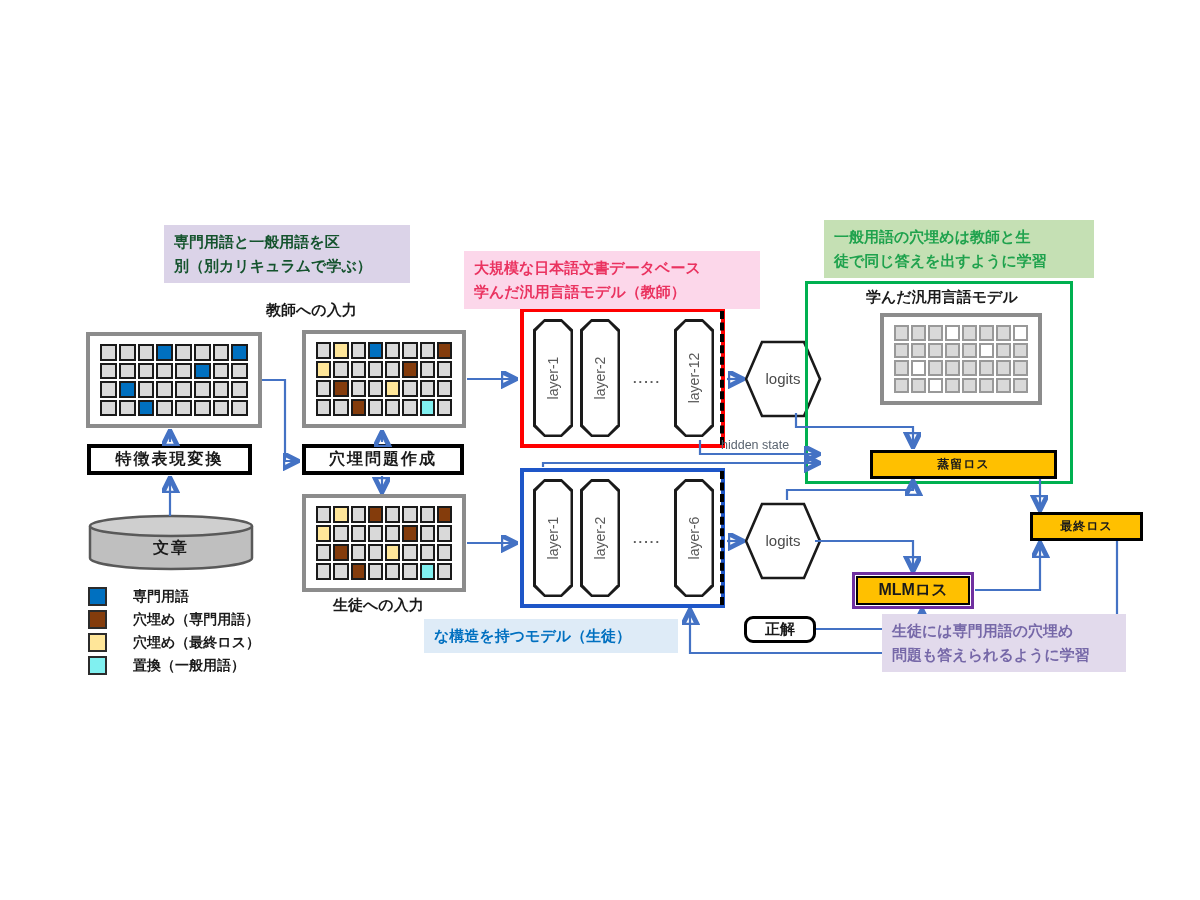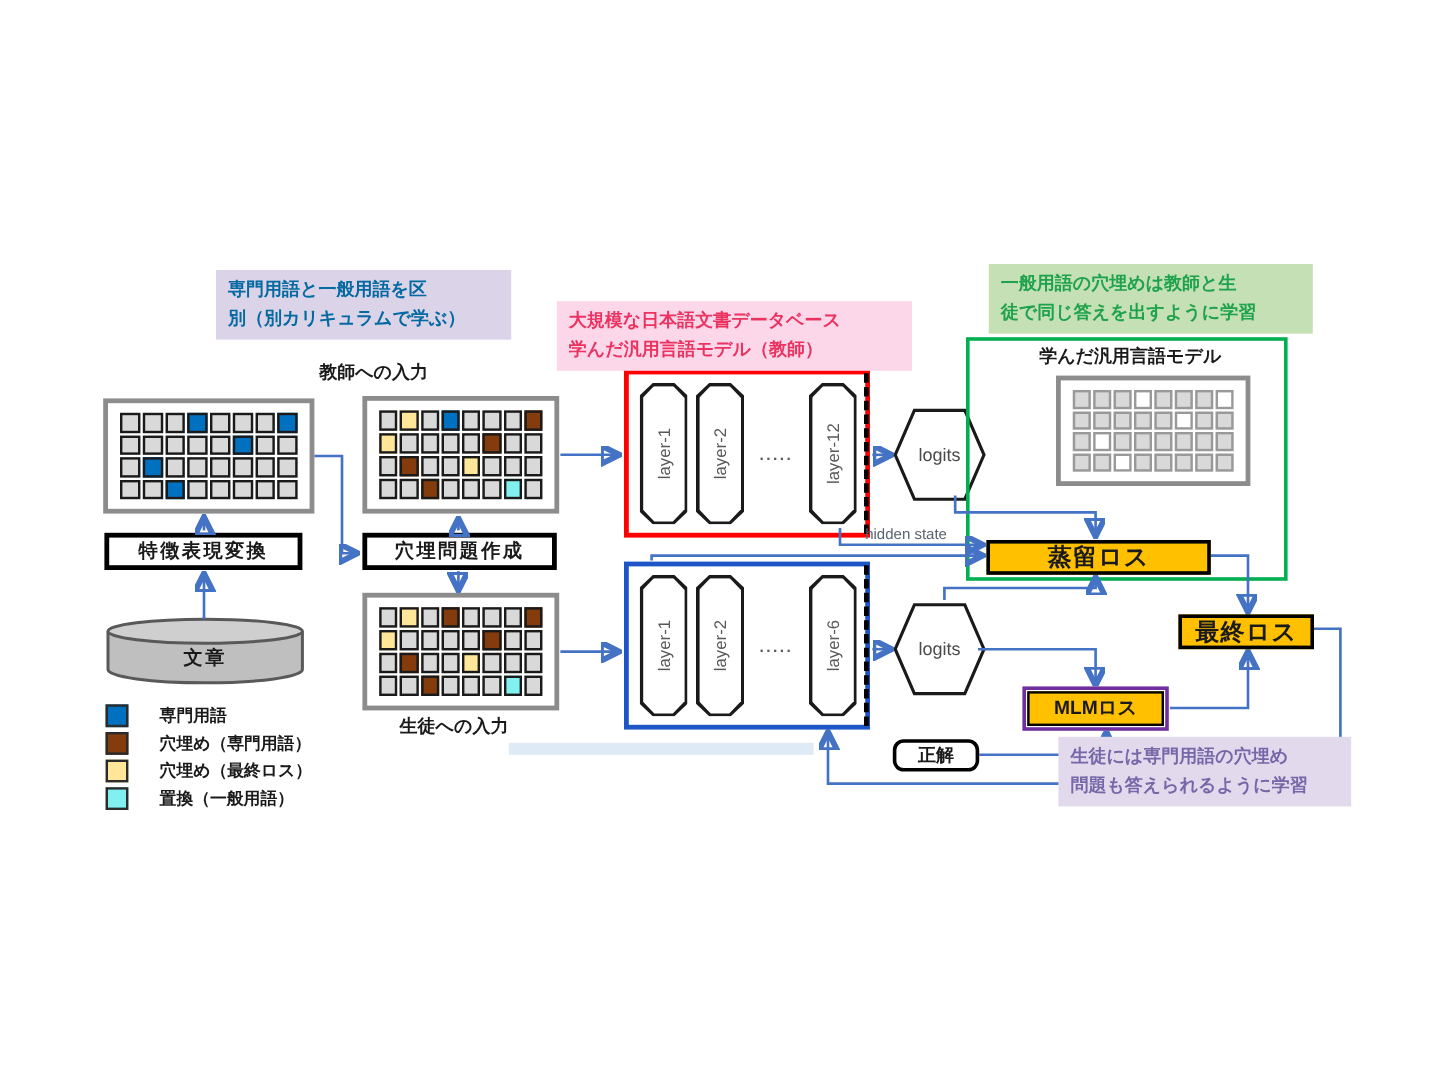--- a/index.html
+++ b/index.html
@@ -33,21 +33,21 @@
   .oct-in { position:absolute; inset:2.5px; background:#fff;
     clip-path: polygon(28% 0, 72% 0, 100% 9%, 100% 91%, 72% 100%, 28% 100%, 0 91%, 0 9%); }
   .oct-label { position:absolute; inset:0; display:flex; align-items:center; justify-content:center;
     transform: rotate(-90deg); color:#595959; font-size:14px; white-space:nowrap; }
   .dots { flex:1 1 auto; align-self:center; text-align:center; color:#595959; font-weight:700;
     font-size:13px; letter-spacing:2px; }
 
   .hexwrap { position:absolute; z-index:1; }
 
   .lossbox { position:absolute; z-index:4; background:#FFC000; border:3px solid #000;
-    display:flex; align-items:center; justify-content:center; font-size:20px; font-weight:700; letter-spacing:1px; }
+    display:flex; align-items:center; justify-content:center; font-size:12px; font-weight:700; letter-spacing:1px;margin-left:48px; }
   .mlmouter { position:absolute; z-index:4; border:3px solid #7030A0; background:#fff; padding:1px; }
   .mlminner { width:100%; height:100%; background:#FFC000; border:2.5px solid #000;
     display:flex; align-items:center; justify-content:center; font-size:16px; font-weight:700; }
 
   .answerbox { position:absolute; z-index:4; background:#fff; border:3px solid #000; border-radius:9px;
     display:flex; align-items:center; justify-content:center; font-size:15px; font-weight:700; }
 
   .greenbox { position:absolute; z-index:2; border:3px solid #00B050; background:transparent; }
 
   .legend { position:absolute; z-index:2; }
@@ -85,33 +85,34 @@
     <path d="M700,440 L700,454 L817,454" marker-end="url(#arr)"></path>
     <path d="M543,467 L543,463 L817,463" marker-end="url(#arr)"></path>
     <path d="M787,500 L787,490 L913,490 L913,483" marker-end="url(#arr)"></path>
     <path d="M1009,463 L1040,463 L1040,508" marker-end="url(#arr)"></path>
     <path d="M975,590 L1040,590 L1040,545" marker-end="url(#arr)"></path>
     <path d="M815,541 L913,541 L913,569" marker-end="url(#arr)"></path>
     <path d="M816,629 L922,629 L922,612" marker-end="url(#arr)"></path>
     <path d="M1095,524 L1117,524 L1117,653 L690,653 L690,612" marker-end="url(#arr)"></path>
   </svg>
 
-  <div class="note" style="left: 180px; top: 225px; width: 246px; background: rgb(219, 211, 232); color: #0369a1;">
+  <div class="note" style="left: 164px; top: 225px; width: 246px; background: rgb(219, 211, 232); color: #14532d;">
     <div>専門用語と一般用語を区</div>
     <div>別（別カリキュラムで学ぶ）</div>
   </div>
   <div class="note" style="left: 824px; top: 220px; width: 270px; background: rgb(197, 224, 180); color: rgb(31, 162, 77);">
     <div>一般用語の穴埋めは教師と生</div>
     <div>徒で同じ答えを出すように学習</div>
   </div>
   <div class="note" style="left: 464px; top: 251px; width: 296px; background: rgb(252, 215, 234); color: rgb(234, 51, 96);">
     <div>大規模な日本語文書データベース</div>
     <div>学んだ汎用言語モデル（教師）</div>
   </div>
   <div class="note" style="left: 424px; top: 619px; width: 254px; background: rgb(222, 235, 247); color: rgb(0, 112, 192);">
+    <div>な構造を持つモデル（生徒）</div>
   </div>
   <div class="note" style="left: 882px; top: 614px; width: 244px; background: rgb(226, 218, 236); color: rgb(118, 104, 168);">
     <div>生徒には専門用語の穴埋め</div>
     <div>問題も答えられるように学習</div>
   </div>
 
   <div class="jlabel" style="left:266px; top:301px;">教師への入力</div>
   <div class="jlabel" style="left:333px; top:596px;">生徒への入力</div>
 
   <div class="gridbox" style="left:86px; top:332px; width:176px; height:96px;">

